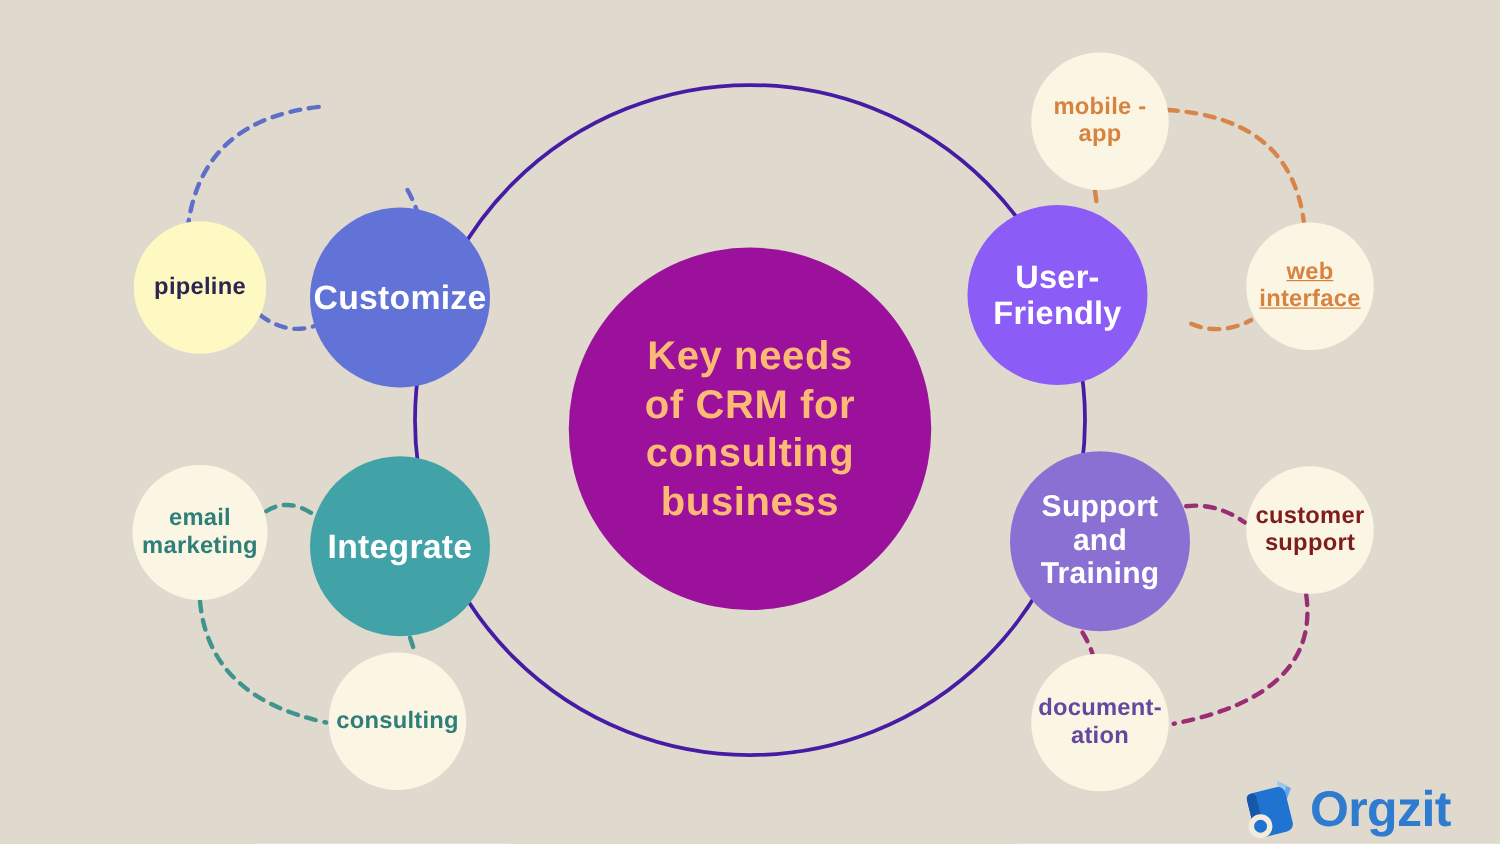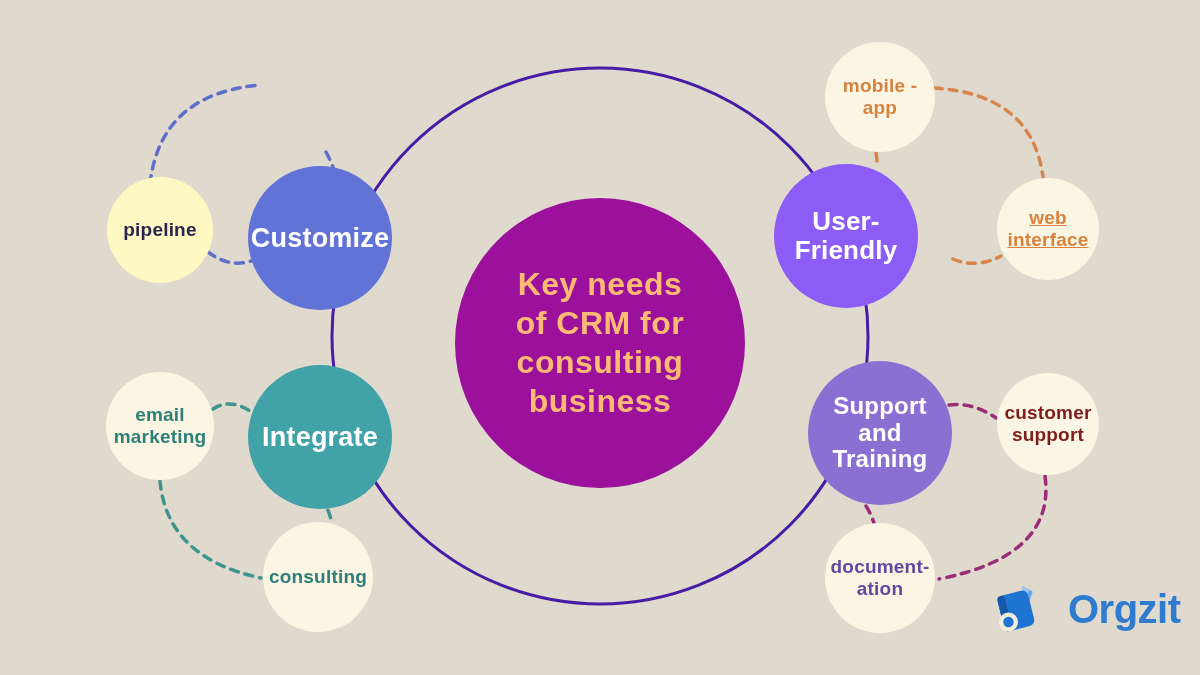--- a/index.html
+++ b/index.html
@@ -11,22 +11,22 @@
   .node{
     position:absolute;border-radius:50%;
     display:flex;align-items:center;justify-content:center;
     text-align:center;font-weight:bold;white-space:pre-line;
     z-index:2;letter-spacing:.2px;
   }
   .main{font-size:27px;line-height:1.12;z-index:3;}
   .sat{font-size:19px;line-height:1.18;}
   .center{font-size:32px;line-height:1.22;letter-spacing:.5px;z-index:4;}
   .logo{
-    position:absolute;left:992px;top:581px;z-index:5;
-    display:flex;align-items:center;gap:24px;
+    position:absolute;left:992px;top:620px;z-index:5;
+    display:flex;align-items:center;gap:4px;
   }
   .logo-text{font-size:40px;font-weight:bold;letter-spacing:-.5px;}
 </style>
 </head>
 <body>
 
 <div class="stage" style="background: rgb(223, 218, 205);">
 
   <svg class="links" viewBox="0 0 1200 675">
 

